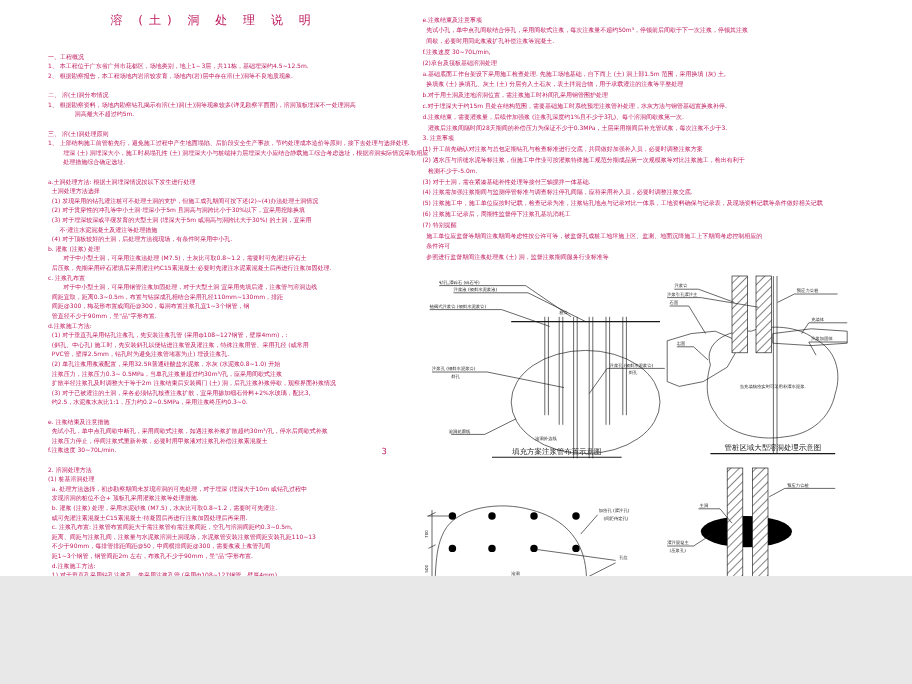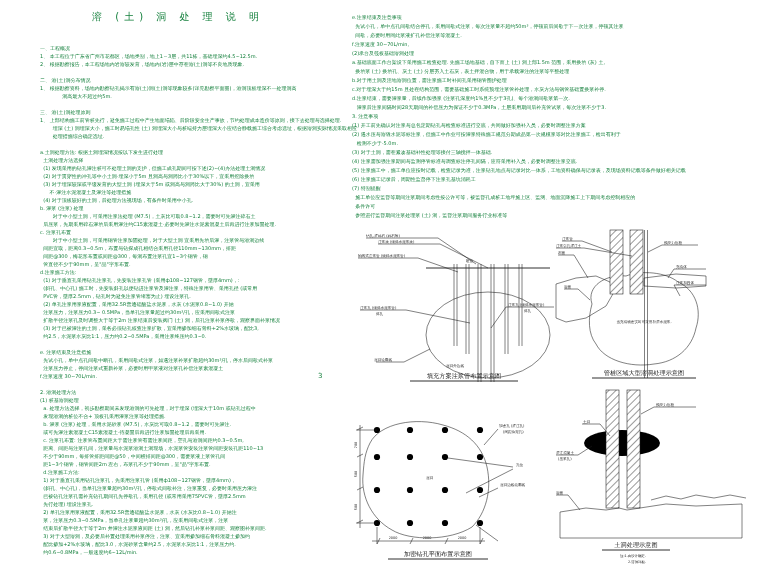--- a/index.html
+++ b/index.html
@@ -1,17 +1,17 @@
 <!DOCTYPE html>
 <html><head>
 <meta charset="utf-8">
 <style>
   html,body{margin:0;padding:0;background:#e8e8e8;}
-  .page{position:relative;width:760px;height:570px;background:#ffffff;overflow:hidden;
-        font-family:"DejaVu Sans",sans-serif;color:#15803d;}
+  .page{position:relative;width:760px;height:480px;background:#ffffff;overflow:hidden;
+        font-family:"DejaVu Sans",sans-serif;color:#be185d;}
   .title{position:absolute;left:78px;top:10px;width:200px;text-align:center;
          font-size:10px;letter-spacing:5px;white-space:nowrap;}
   .col{position:absolute;}
   .col .tl{white-space:pre;overflow:hidden;}
   .left-col{left:40px;top:44px;width:318px;}
   .left-col .tl{height:8px;line-height:8px;font-size:5px;}
   .right-col{left:352px;top:13px;width:406px;}
   .right-col .tl{height:9px;line-height:9px;font-size:5px;}
   .pageno{position:absolute;left:318px;top:372px;font-size:7px;}
   svg{position:absolute;overflow:visible;}

